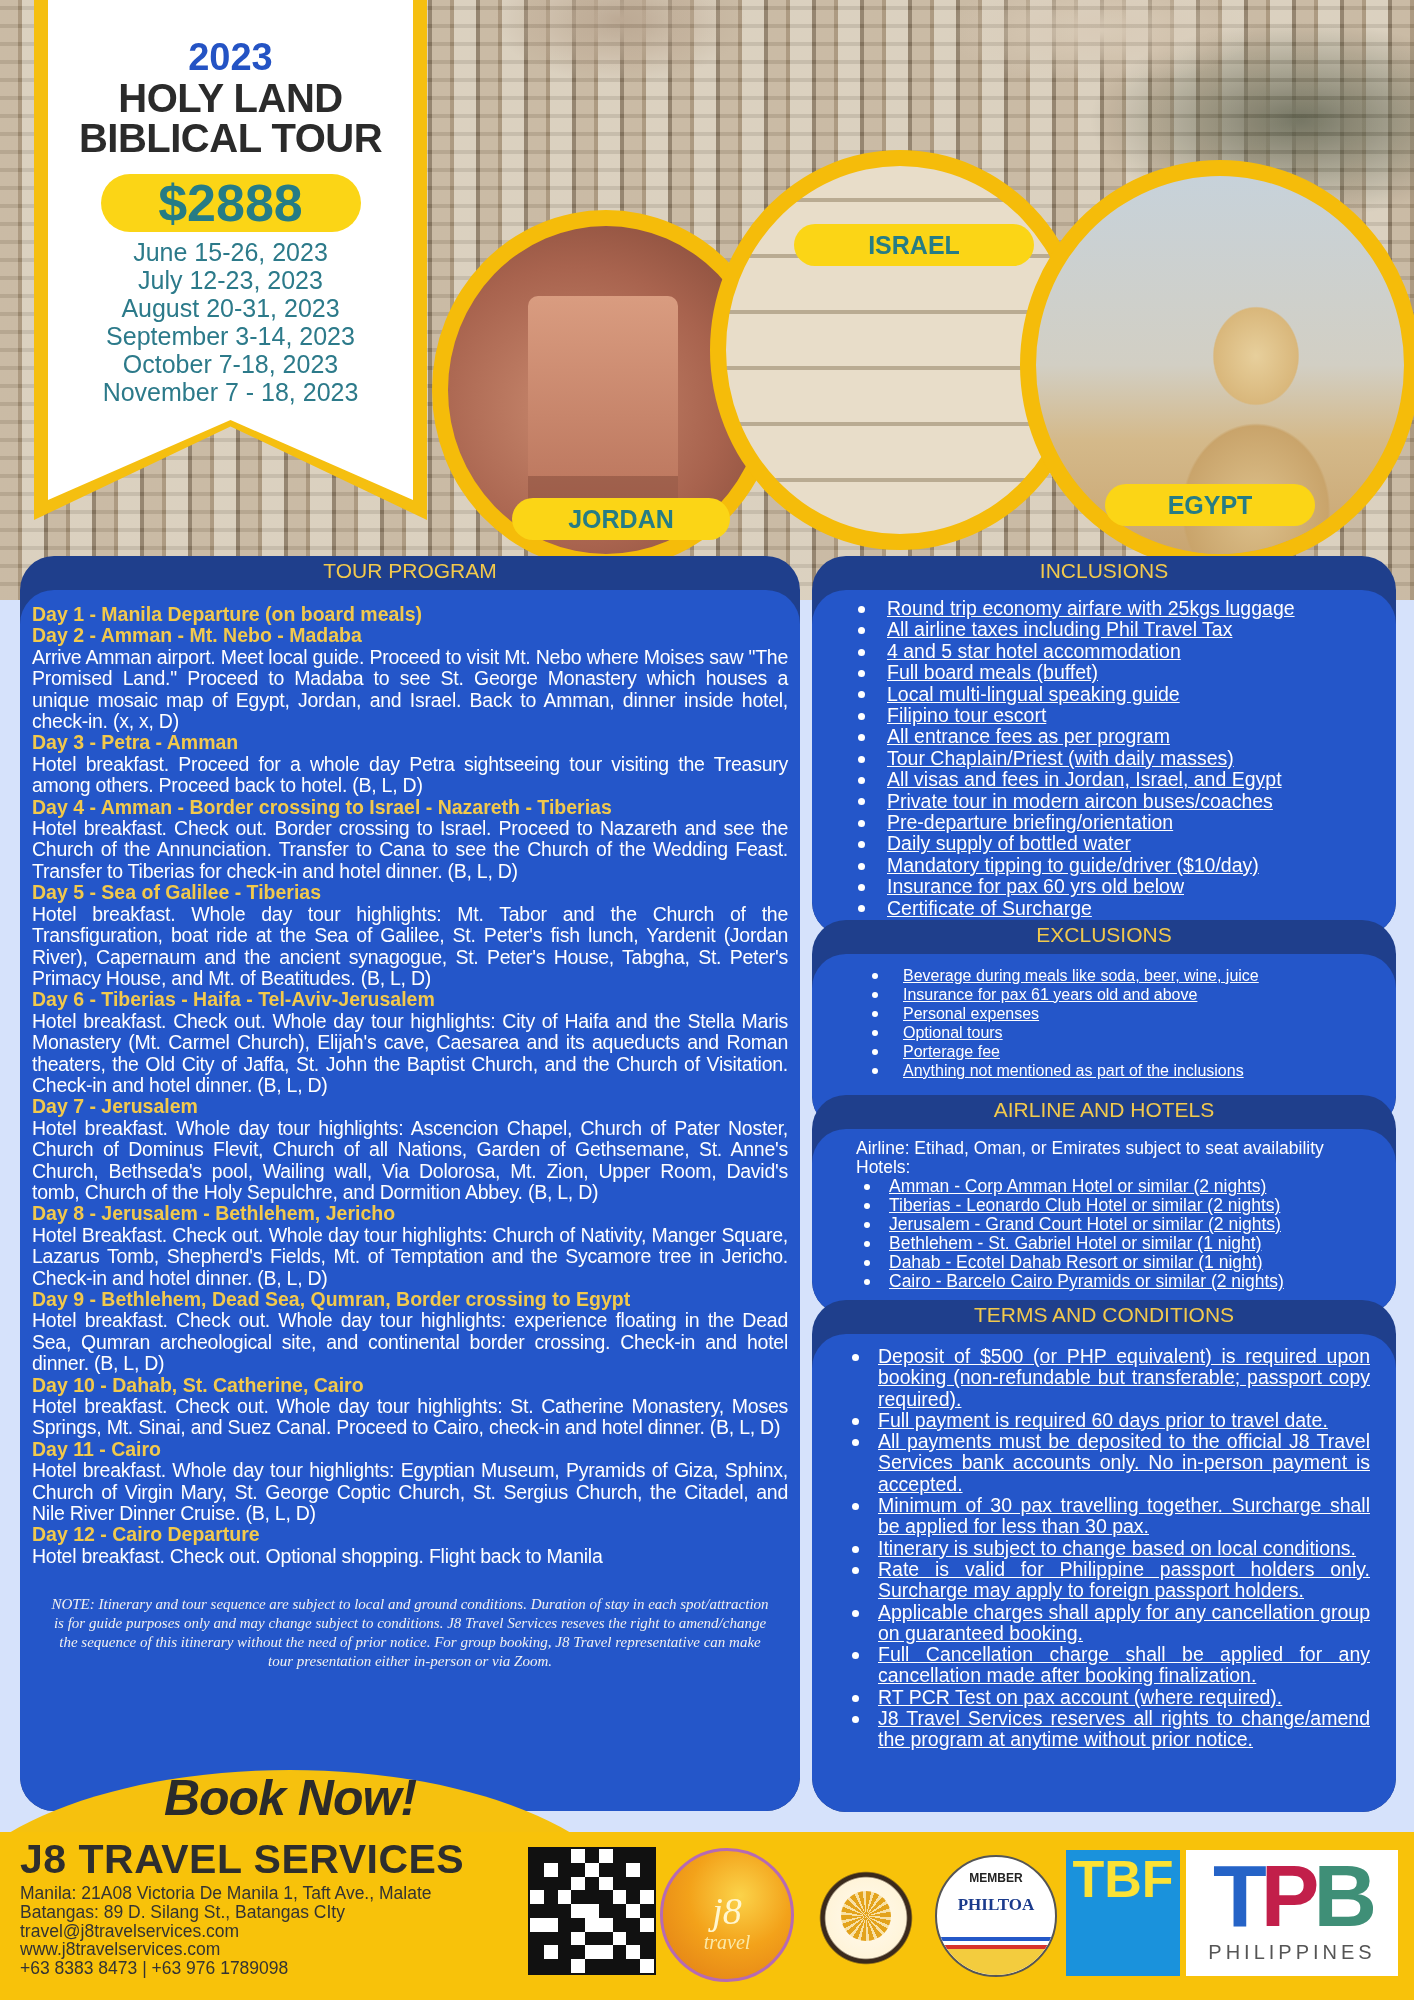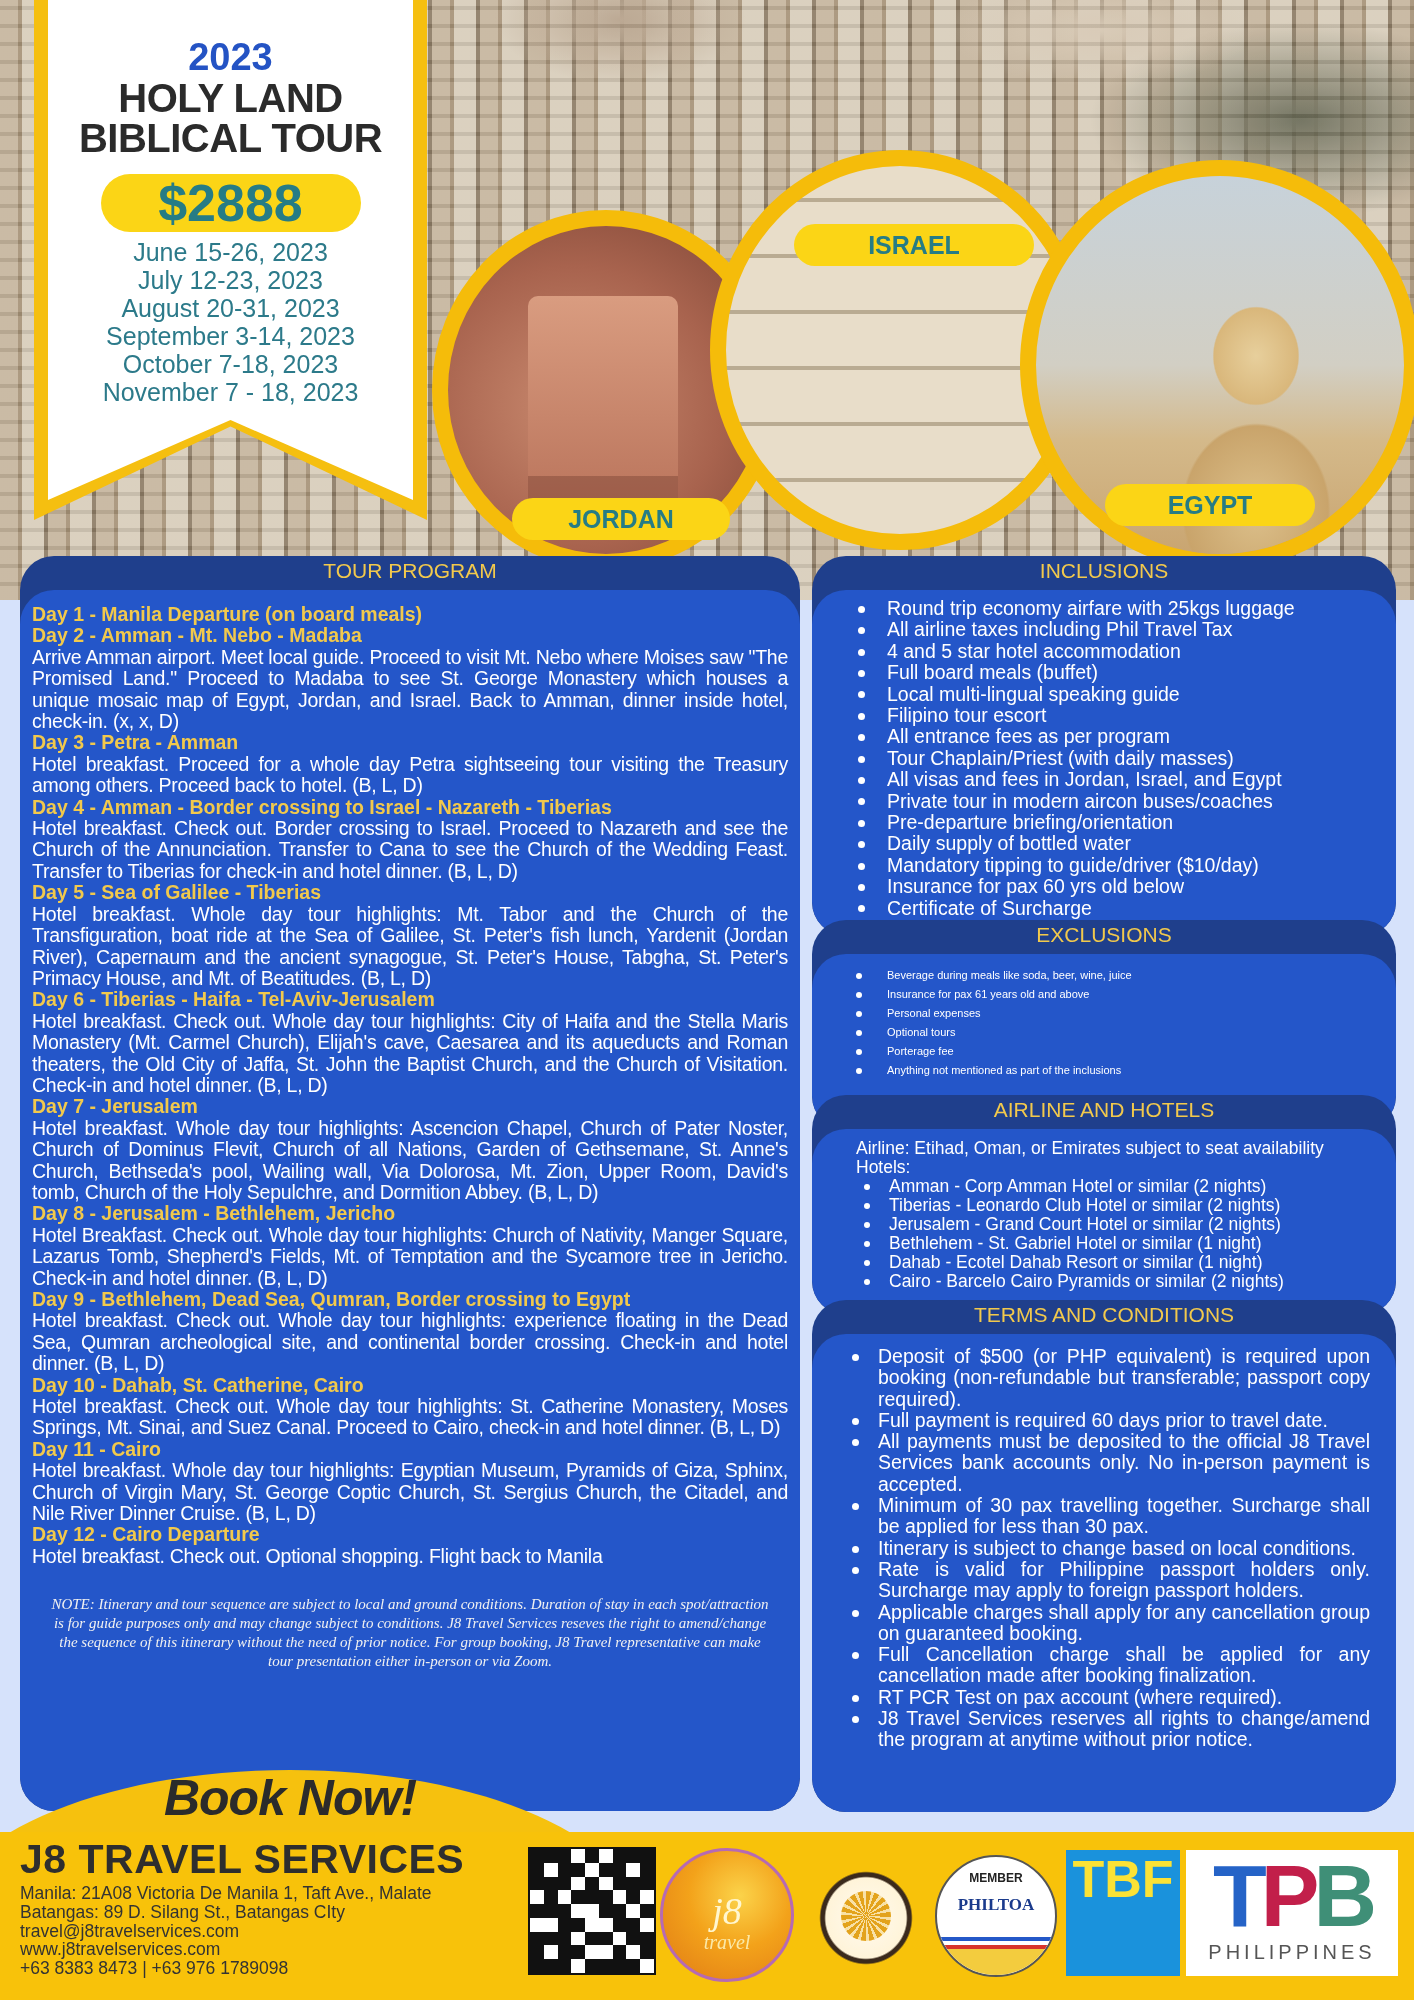--- a/index.html
+++ b/index.html
@@ -100,27 +100,27 @@
   }
 
   
   .right-col { position: absolute; left: 812px; width: 584px; }
   .inc-panel { top: 556px; height: 380px; }
   .exc-panel { top: 920px; height: 210px; }
   .air-panel { top: 1095px; height: 220px; }
   .terms-panel { top: 1300px; height: 512px; }
   .right-col .panel-body { position: absolute; left: 0; right: 0; top: 34px; bottom: 0; }
   .bullets { list-style: none; }
-  .bullets li { position: relative; padding-left: 75px; }
+  .bullets li { position: relative; padding-left: 75px; text-decoration: underline; }
   .bullets li::before {
     content: ""; position: absolute; left: 46px; top: 50%; width: 7px; height: 7px;
     margin-top: -3px; border-radius: 50%; background: #fff;
   }
   .inc-list { padding-top: 8px; font-size: 19.5px; line-height: 21.4px; }
-  .exc-list { padding-top: 12px; font-size: 11px; line-height: 19px; }
+  .exc-list { padding-top: 12px; font-size: 16px; line-height: 19px; padding-left: 16px; }
   .exc-list li::before { left: 44px; width: 6px; height: 6px; }
   .air-body { padding: 10px 0 0 44px; font-size: 17.5px; line-height: 19px; }
   .hotel-list li { padding-left: 33px; }
   .hotel-list li::before { left: 8px; width: 6px; height: 6px; }
   .terms-list { padding-top: 12px; padding-right: 26px; font-size: 19.5px; line-height: 21.3px; }
   .terms-list li { padding-left: 66px; text-align: justify; }
   .terms-list li::before { left: 40px; top: 11px; margin-top: -3px; }
 
   
   .book-arc {

